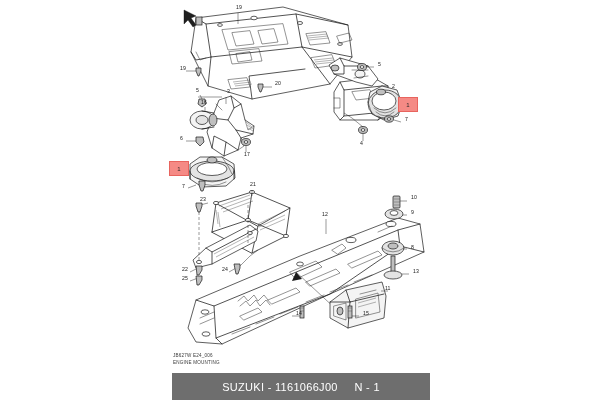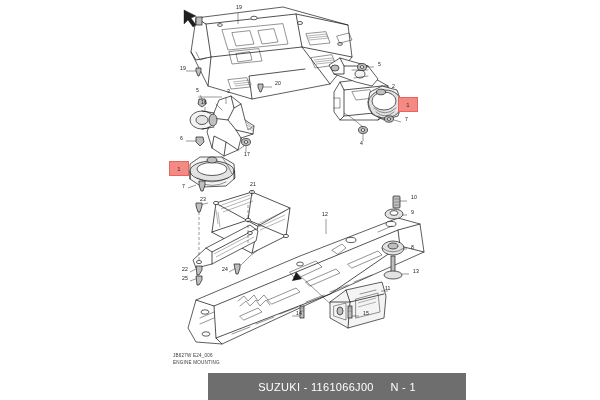--- a/index.html
+++ b/index.html
@@ -46,21 +46,21 @@
     font-size:4.6px;color:#3a3a3a;letter-spacing:.2px;
     font-family:"Liberation Sans", sans-serif;white-space:nowrap;
   }
   #cap1{top:353px;}
   #cap2{top:360px;}
 
   #footer{
     position:absolute;left:172px;top:373px;
     width:258px;height:27px;
     background:#6e6e6e;
-    display:flex;align-items:center;justify-content:center;margin-left:36px;
+    display:flex;align-items:center;justify-content:center;
   }
   #footer .ftxt{
     color:#ffffff;font-size:11px;letter-spacing:.3px;
     font-family:"Liberation Sans", sans-serif;white-space:nowrap;
   }
   #footer .sp{display:inline-block;width:10px;}
 </style>
 </head>
 <body>
 

